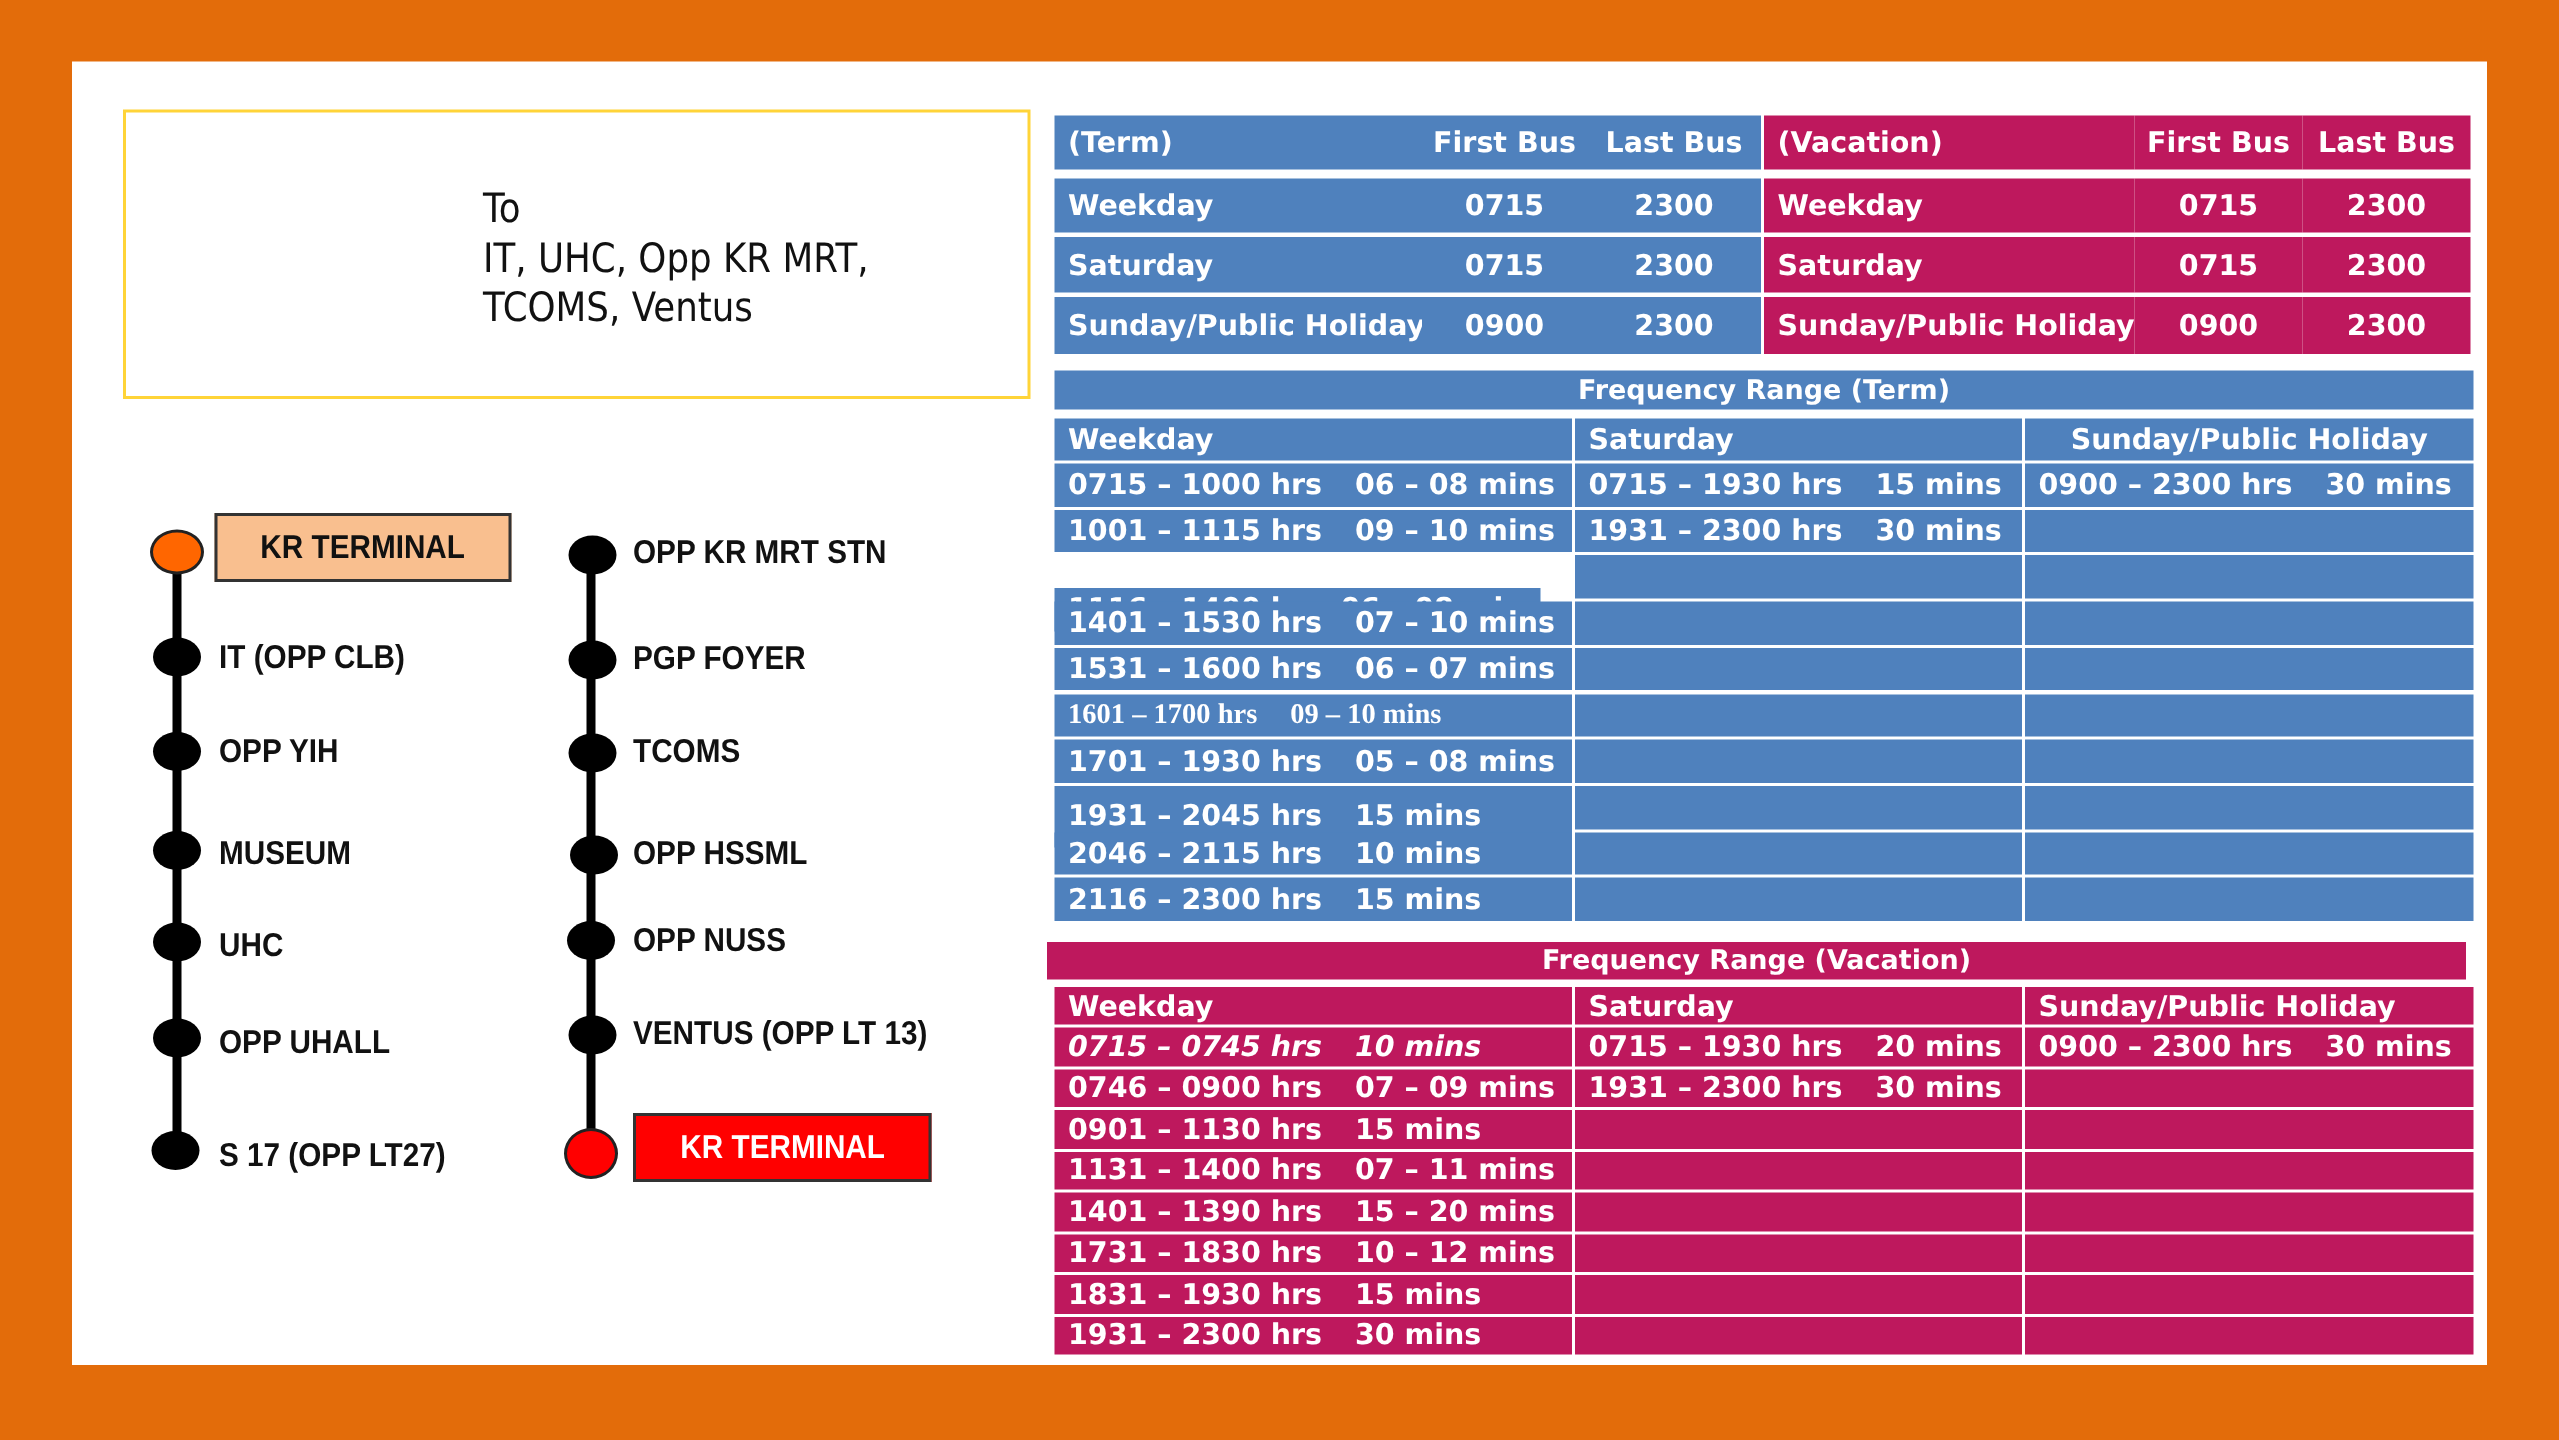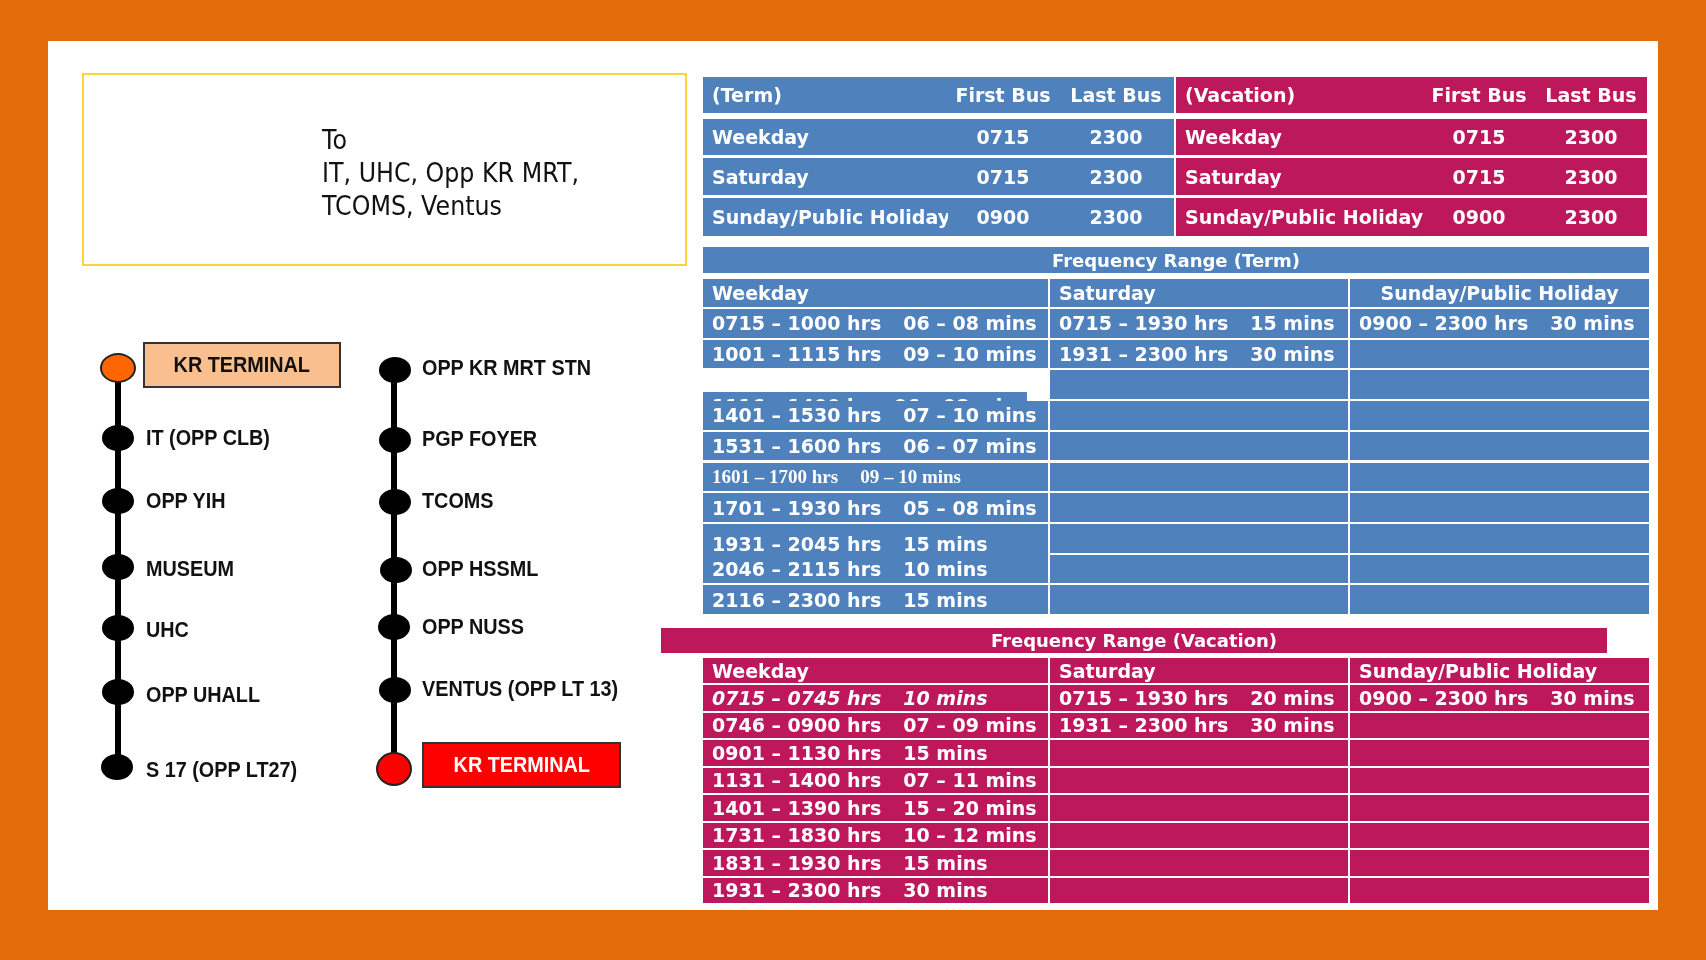--- a/index.html
+++ b/index.html
@@ -219,21 +219,21 @@
         <span>2116 – 2300 hrs</span>
         <span class="gap"></span>
         <span>15 mins</span>
       </div>
       <div class="cell pl blue" style="left: 1050px; top: 585.3px; width: 298px; height: 28.7px;"></div>
       <div class="cell pl blue" style="left: 1350px; top: 585.3px; width: 299px; height: 28.7px;"></div>
     </div>
 </div>
 
 <div class="tbl">
-  <div class="bar red" style="left:661px; top:628px; width:946px; height:25px;">Frequency Range (Vacation)</div>
+  <div class="bar red" style="left:698px; top:628px; width:946px; height:25px;">Frequency Range (Vacation)</div>
 
   <div class="cell pl red" style="left:703px; top:658px; width:345px; height:25px;">Weekday</div>
   <div class="cell pl red" style="left:1050px; top:658px; width:298px; height:25px;">Saturday</div>
   <div class="cell pl red" style="left:1350px; top:658px; width:299px; height:25px;">Sunday/Public Holiday</div>
 
   <div id="vac-freq-rows">
       <div class="cell pl red" style="left: 703px; top: 685px; width: 345px; height: 25.5px; font-style: italic;">
         <span>0715 – 0745 hrs</span>
         <span class="gap"></span>
         <span>10 mins</span>

